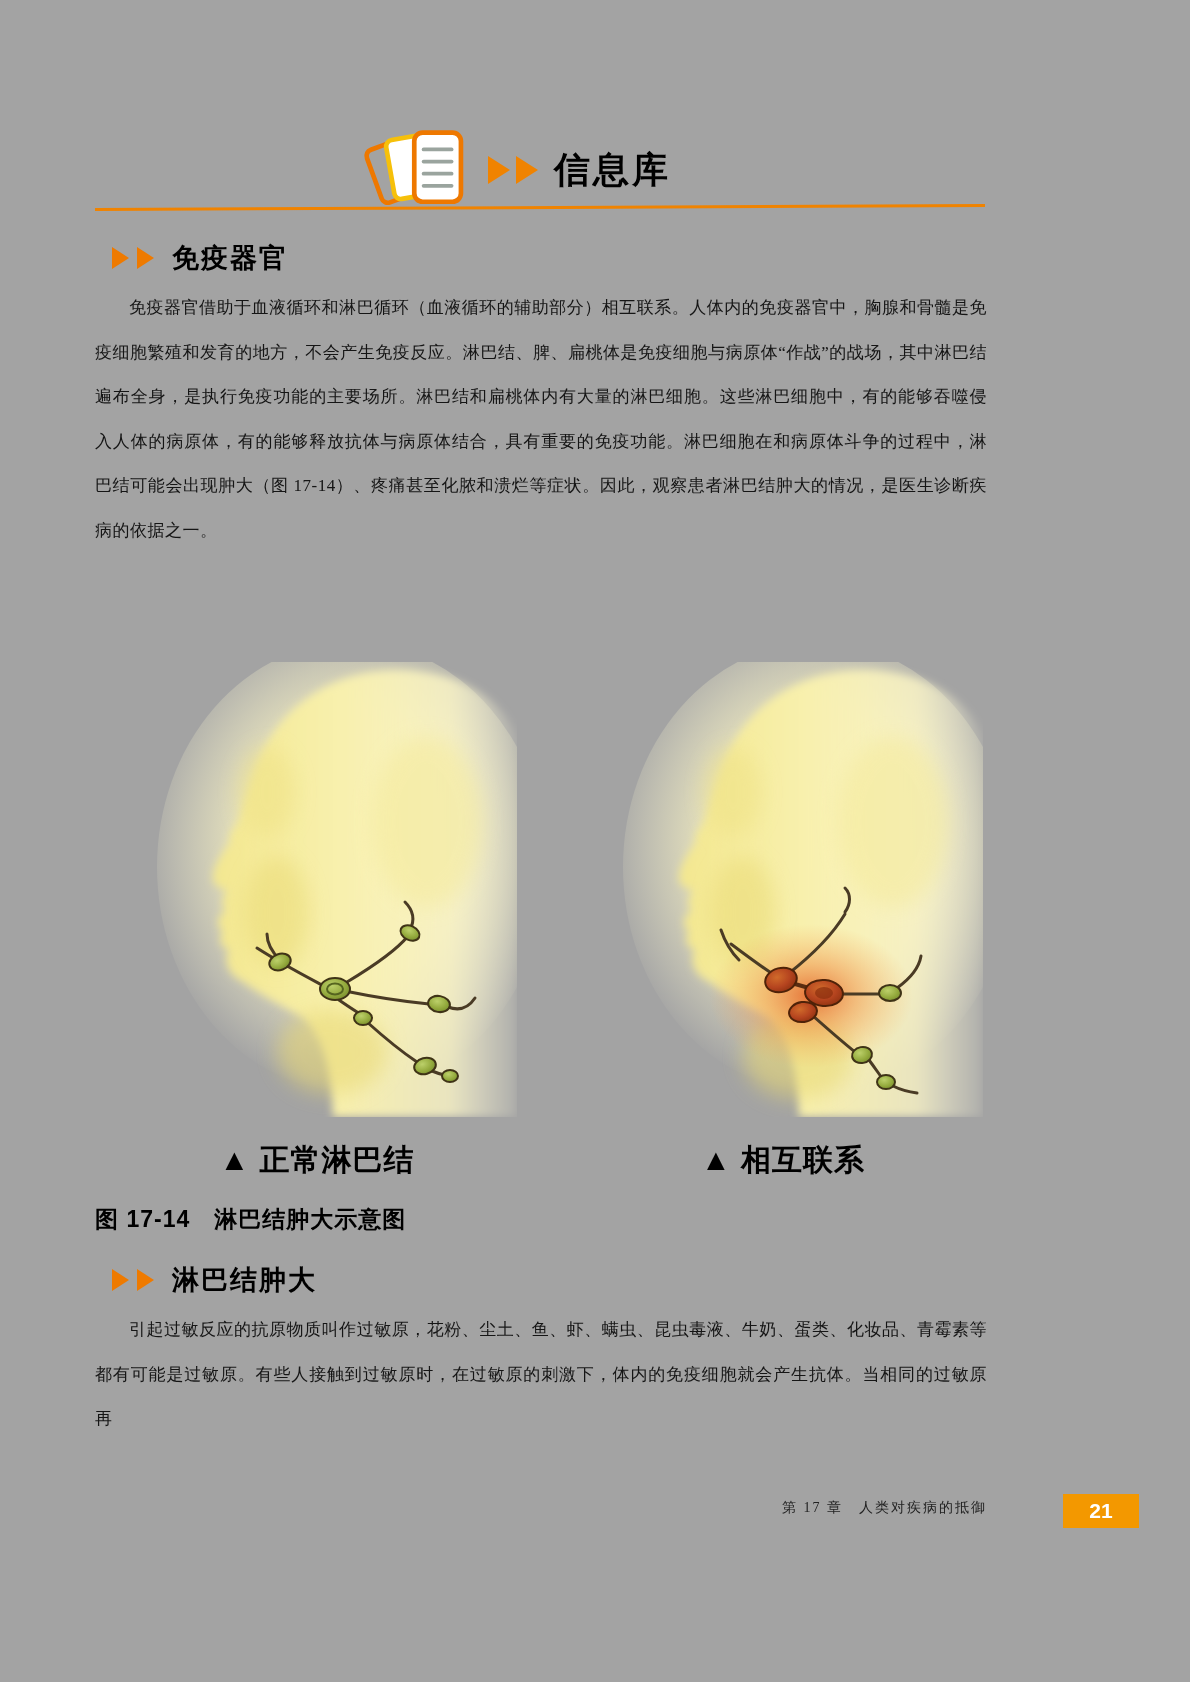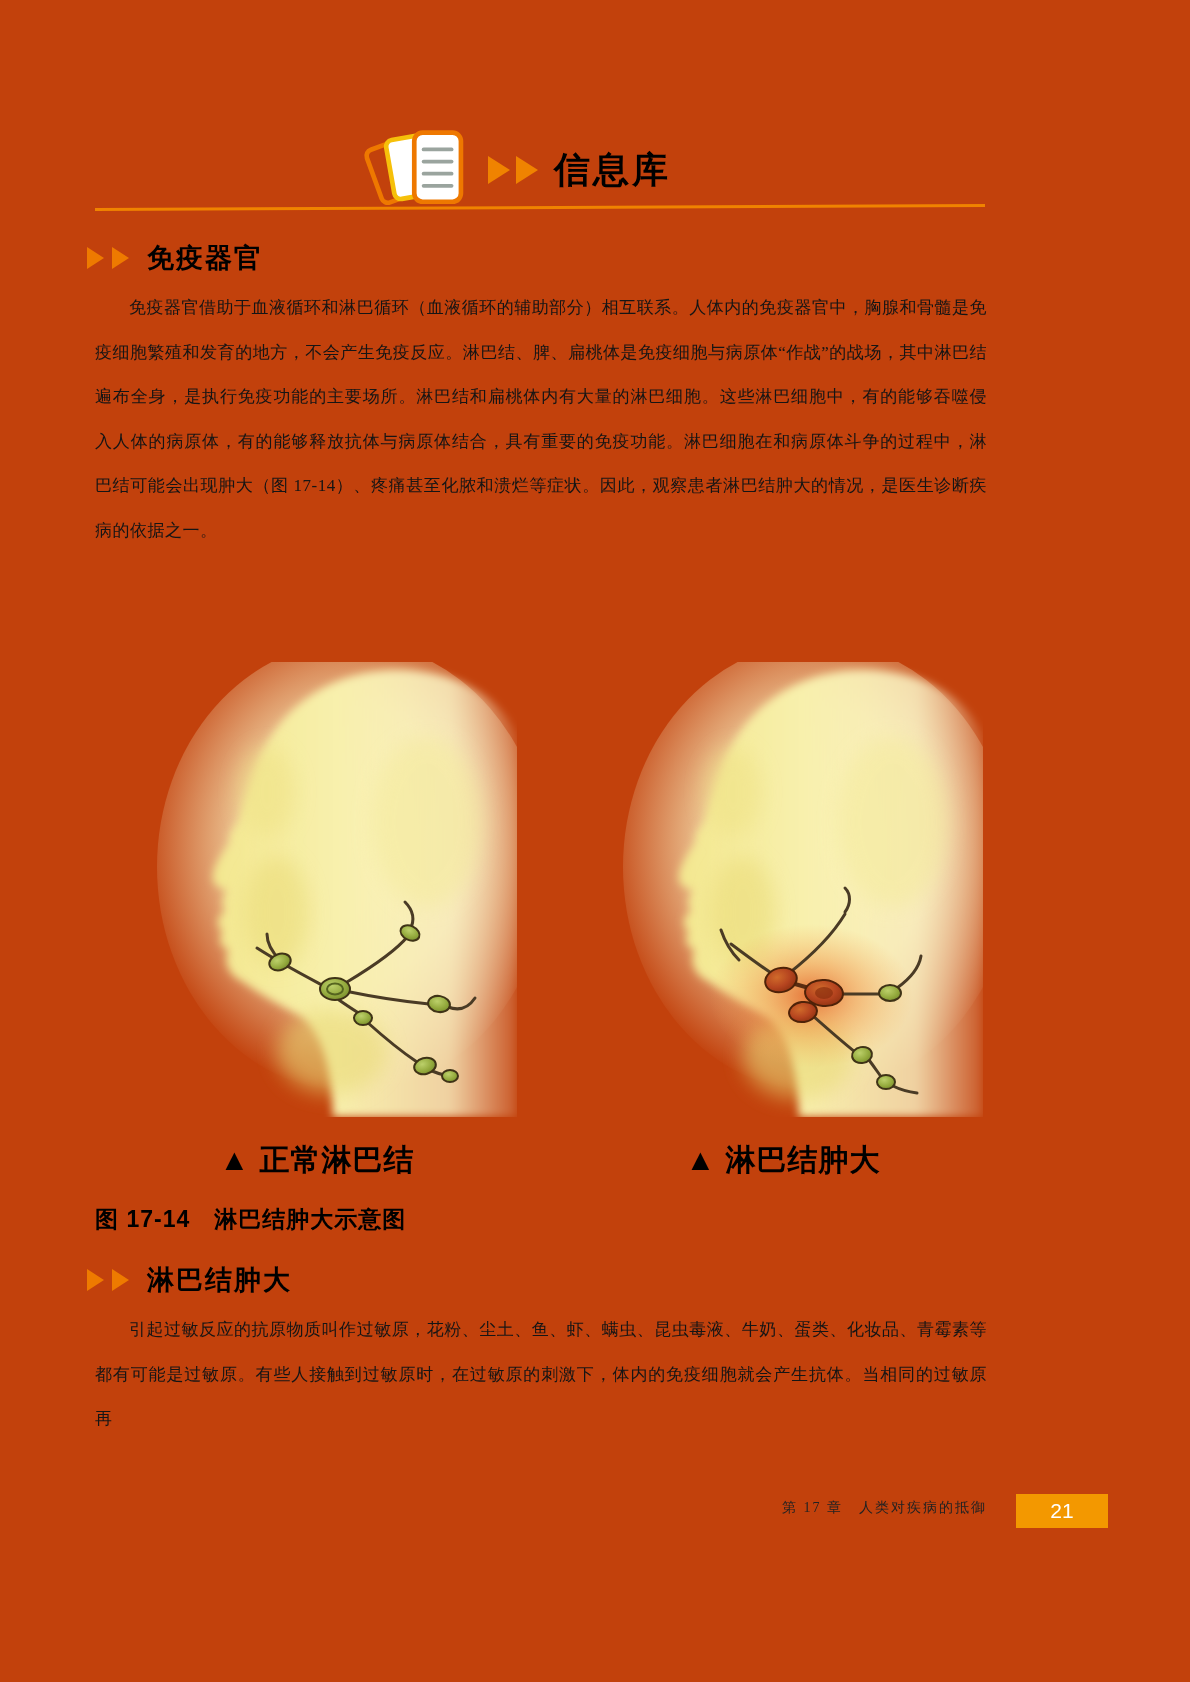--- a/index.html
+++ b/index.html
@@ -1,20 +1,20 @@
 <!DOCTYPE html>
 <html><head>
 <meta charset="utf-8">
 <style>
   * { margin:0; padding:0; box-sizing:border-box; }
   html,body { background:#ffffff; }
   .page {
     position:relative;
     width:1190px; height:1682px;
-    background:#c2410c;
+    background:#a3a3a3;
     font-family:"Liberation Serif", serif;
     color:#141414;
     overflow:hidden;
   }
 
   
   .header-rule {
     position:absolute; left:95px; top:206px;
     width:890px; height:3px;
     background:#f08300;
@@ -35,21 +35,21 @@
     border-bottom:14px solid transparent;
   }
   .page-title {
     font-family:"Liberation Sans", sans-serif;
     font-weight:bold; font-size:36px; letter-spacing:3px;
     color:#000;
   }
 
   
   .section-heading {
-    position:absolute; left:87px;
+    position:absolute; left:112px;
     display:flex; align-items:center; gap:8px;
   }
   .tri-small {
     width:0; height:0;
     border-left:17px solid #ee7a00;
     border-top:11px solid transparent;
     border-bottom:11px solid transparent;
   }
   .section-heading .label {
     font-family:"Liberation Sans", sans-serif;
@@ -88,26 +88,26 @@
     color:#000;
   }
 
   
   .footer-chapter {
     position:absolute; top:1499px; left:95px; width:892px;
     text-align:right;
     font-size:14px; letter-spacing:2px; color:#222;
   }
   .page-badge {
-    position:absolute; top:1494px; left:1016px;
-    width:92px; height:34px;
+    position:absolute; top:1494px; left:1063px;
+    width:76px; height:34px;
     background:#f39800;
     color:#ffffff;
     font-family:"Liberation Sans", sans-serif;
-    font-weight:normal; font-size:21px;
+    font-weight:bold; font-size:21px;
     display:flex; align-items:center; justify-content:center;
   }
 </style>
 </head>
 <body>
 
 <div class="page">
 
   <div class="header-rule"></div>
   <div class="header-group">
@@ -264,21 +264,21 @@
         <ellipse cx="241" cy="331" rx="9" ry="6" fill="#8a2f0e" opacity="0.7"></ellipse>
         <g stroke="#3f3316" stroke-width="2" fill="url(#nodeG2)">
           <ellipse cx="307" cy="331" rx="11" ry="8"></ellipse>
           <ellipse cx="279" cy="393" rx="10" ry="8" transform="rotate(-10 279 393)"></ellipse>
           <ellipse cx="303" cy="420" rx="9" ry="7"></ellipse>
         </g>
       </svg>
     </div>
 
     <div class="panel-caption pc-normal">▲ 正常淋巴结</div>
-    <div class="panel-caption pc-swollen">▲ 淋巴结肿大</div>
+    <div class="panel-caption pc-swollen">▲ 相互联系</div>
     <div class="figure-caption">图 17-14　淋巴结肿大示意图</div>
   </div>
 
   <div class="section-heading" style="top:1262px;">
     <span class="tri-small"></span>
     <span class="tri-small"></span>
     <span class="label">淋巴结肿大</span>
   </div>
   <p class="body-par" style="top:1308px;">引起过敏反应的抗原物质叫作过敏原，花粉、尘土、鱼、虾、螨虫、昆虫毒液、牛奶、蛋类、化妆品、青霉素等都有可能是过敏原。有些人接触到过敏原时，在过敏原的刺激下，体内的免疫细胞就会产生抗体。当相同的过敏原再</p>
 

